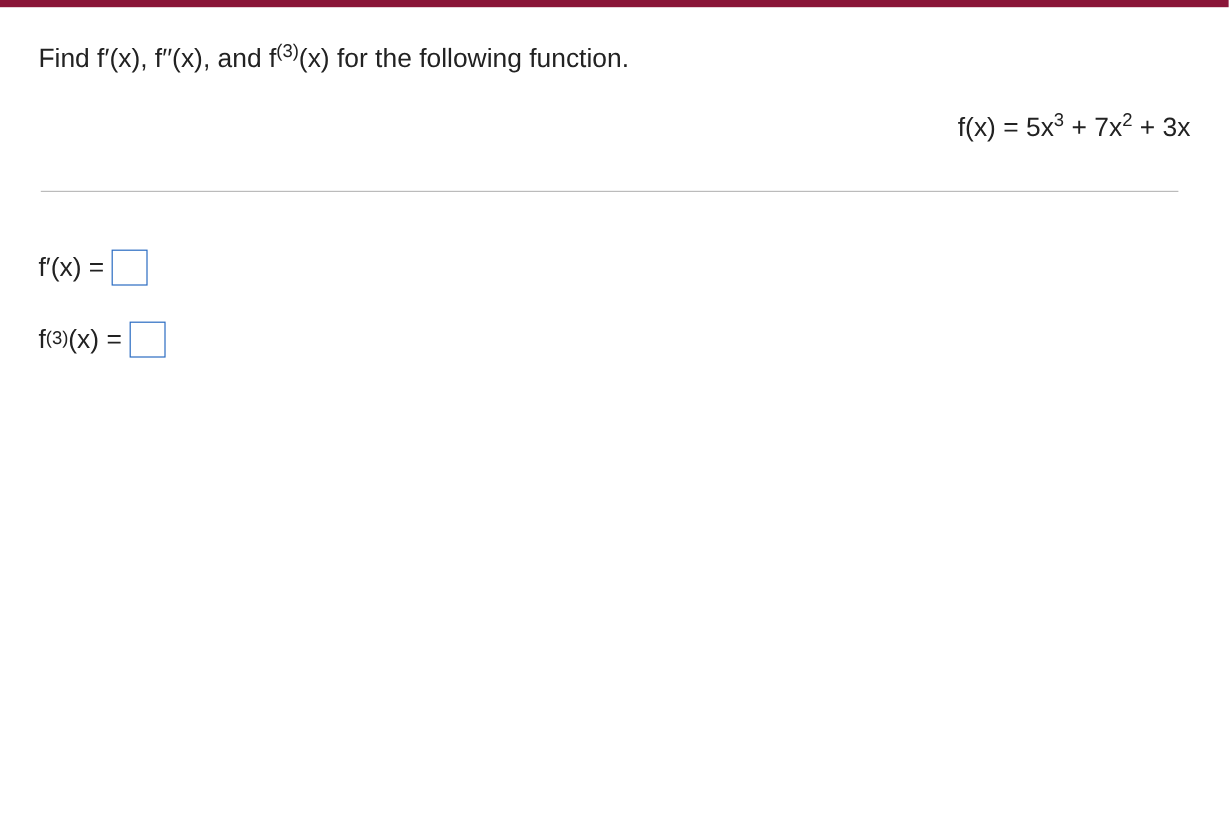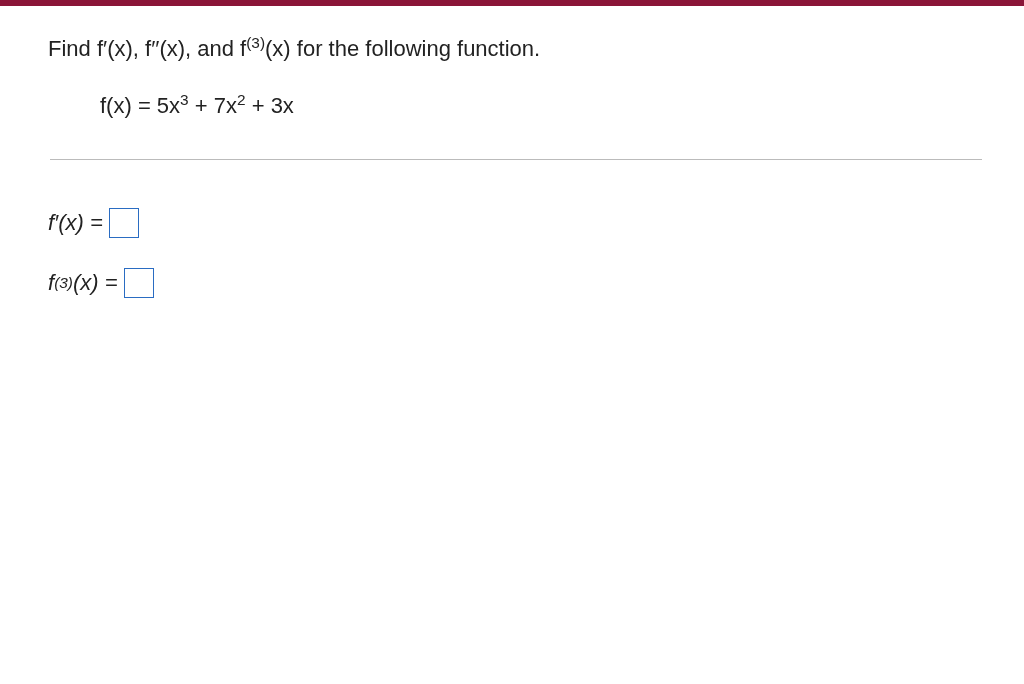--- a/index.html
+++ b/index.html
@@ -14,52 +14,51 @@
       height: 684px;
       position: relative;
     }
     .top-bar {
       width: 100%;
       height: 6px;
       background: #8a1538;
     }
     .content {
       padding: 26px 32px;
-      margin-left: 16px;
     }
     .instruction {
       font-size: 22px;
       color: #222;
       line-height: 1.5;
       margin-bottom: 28px;
     }
     .function-def {
       font-size: 22px;
       color: #222;
       margin-left: 52px;
       margin-bottom: 40px;
+      text-align: right;
     }
     .divider {
       border: none;
       border-top: 1px solid #bbb;
       margin-bottom: 48px;
       margin-left: 2px;
       margin-right: 10px;
     }
     .answer-line {
       font-size: 22px;
       color: #222;
       margin-bottom: 30px;
       display: flex;
       align-items: center;
     }
     .answer-line .label {
       display: inline-flex;
       align-items: center;
-      font-style: italic;
     }
     .answer-input {
       display: inline-block;
       width: 30px;
       height: 30px;
       border: 1.5px solid #2a6cc2;
       background: #ffffff;
       margin-left: 6px;
       cursor: text;
     }

